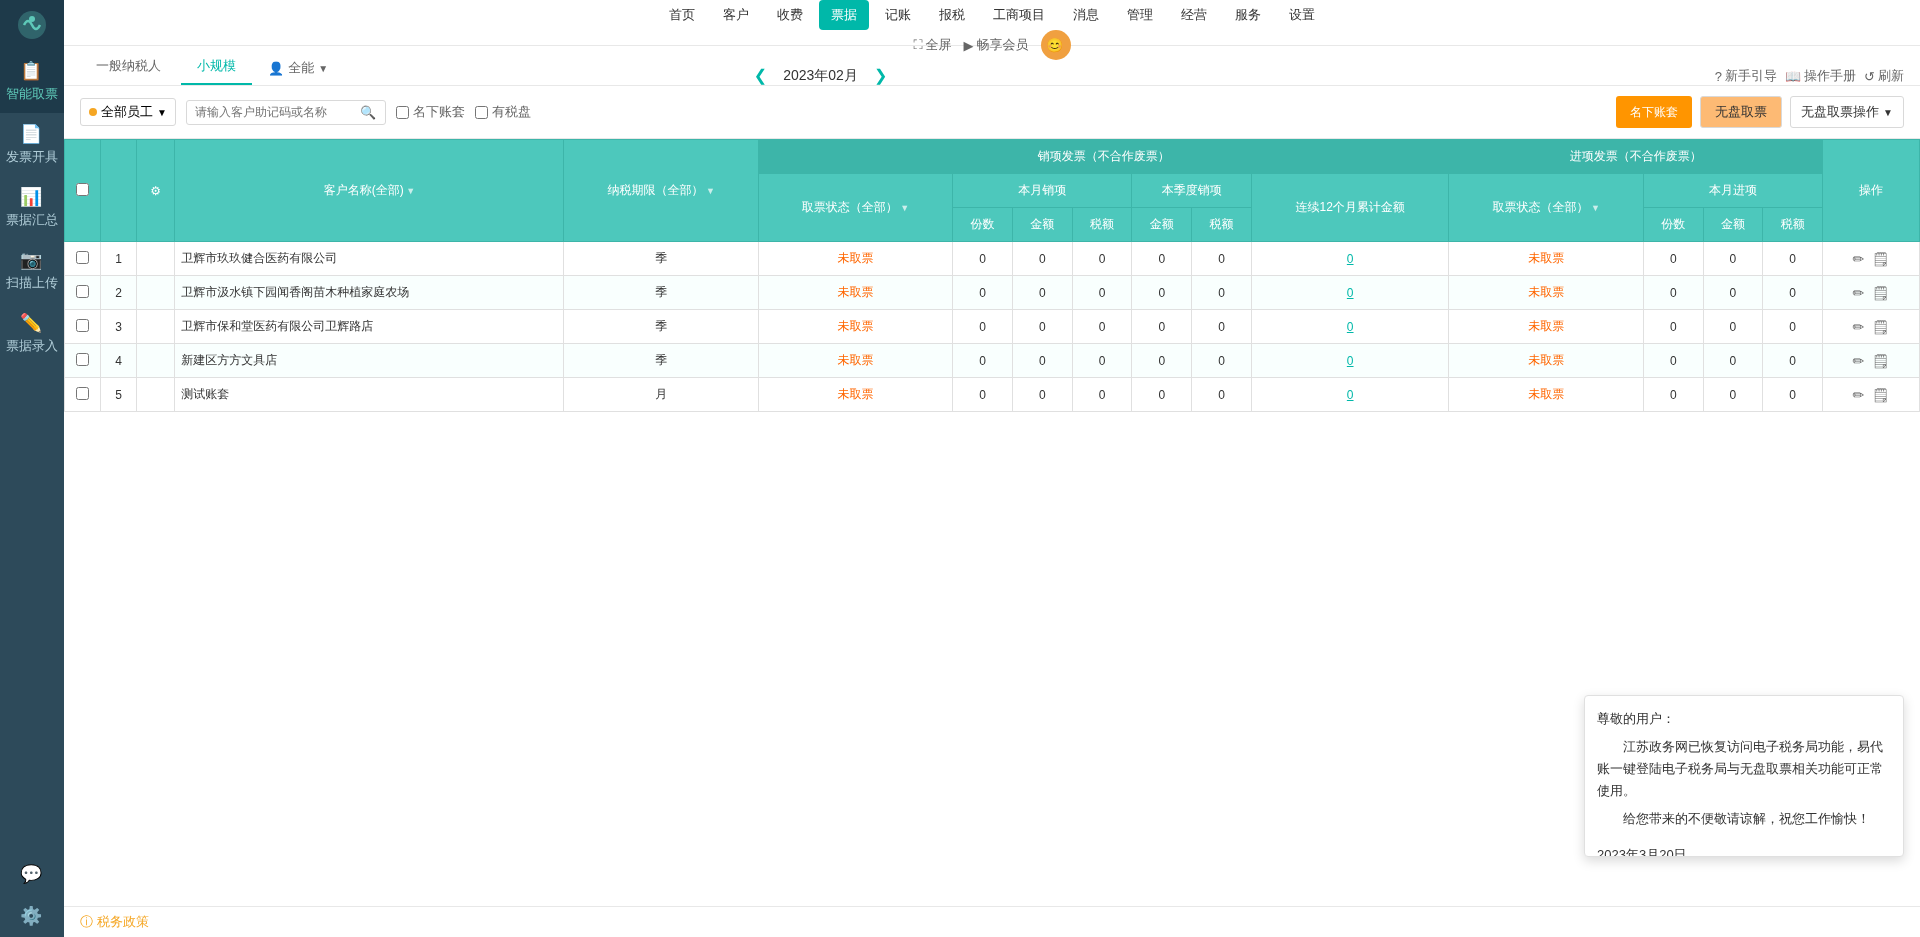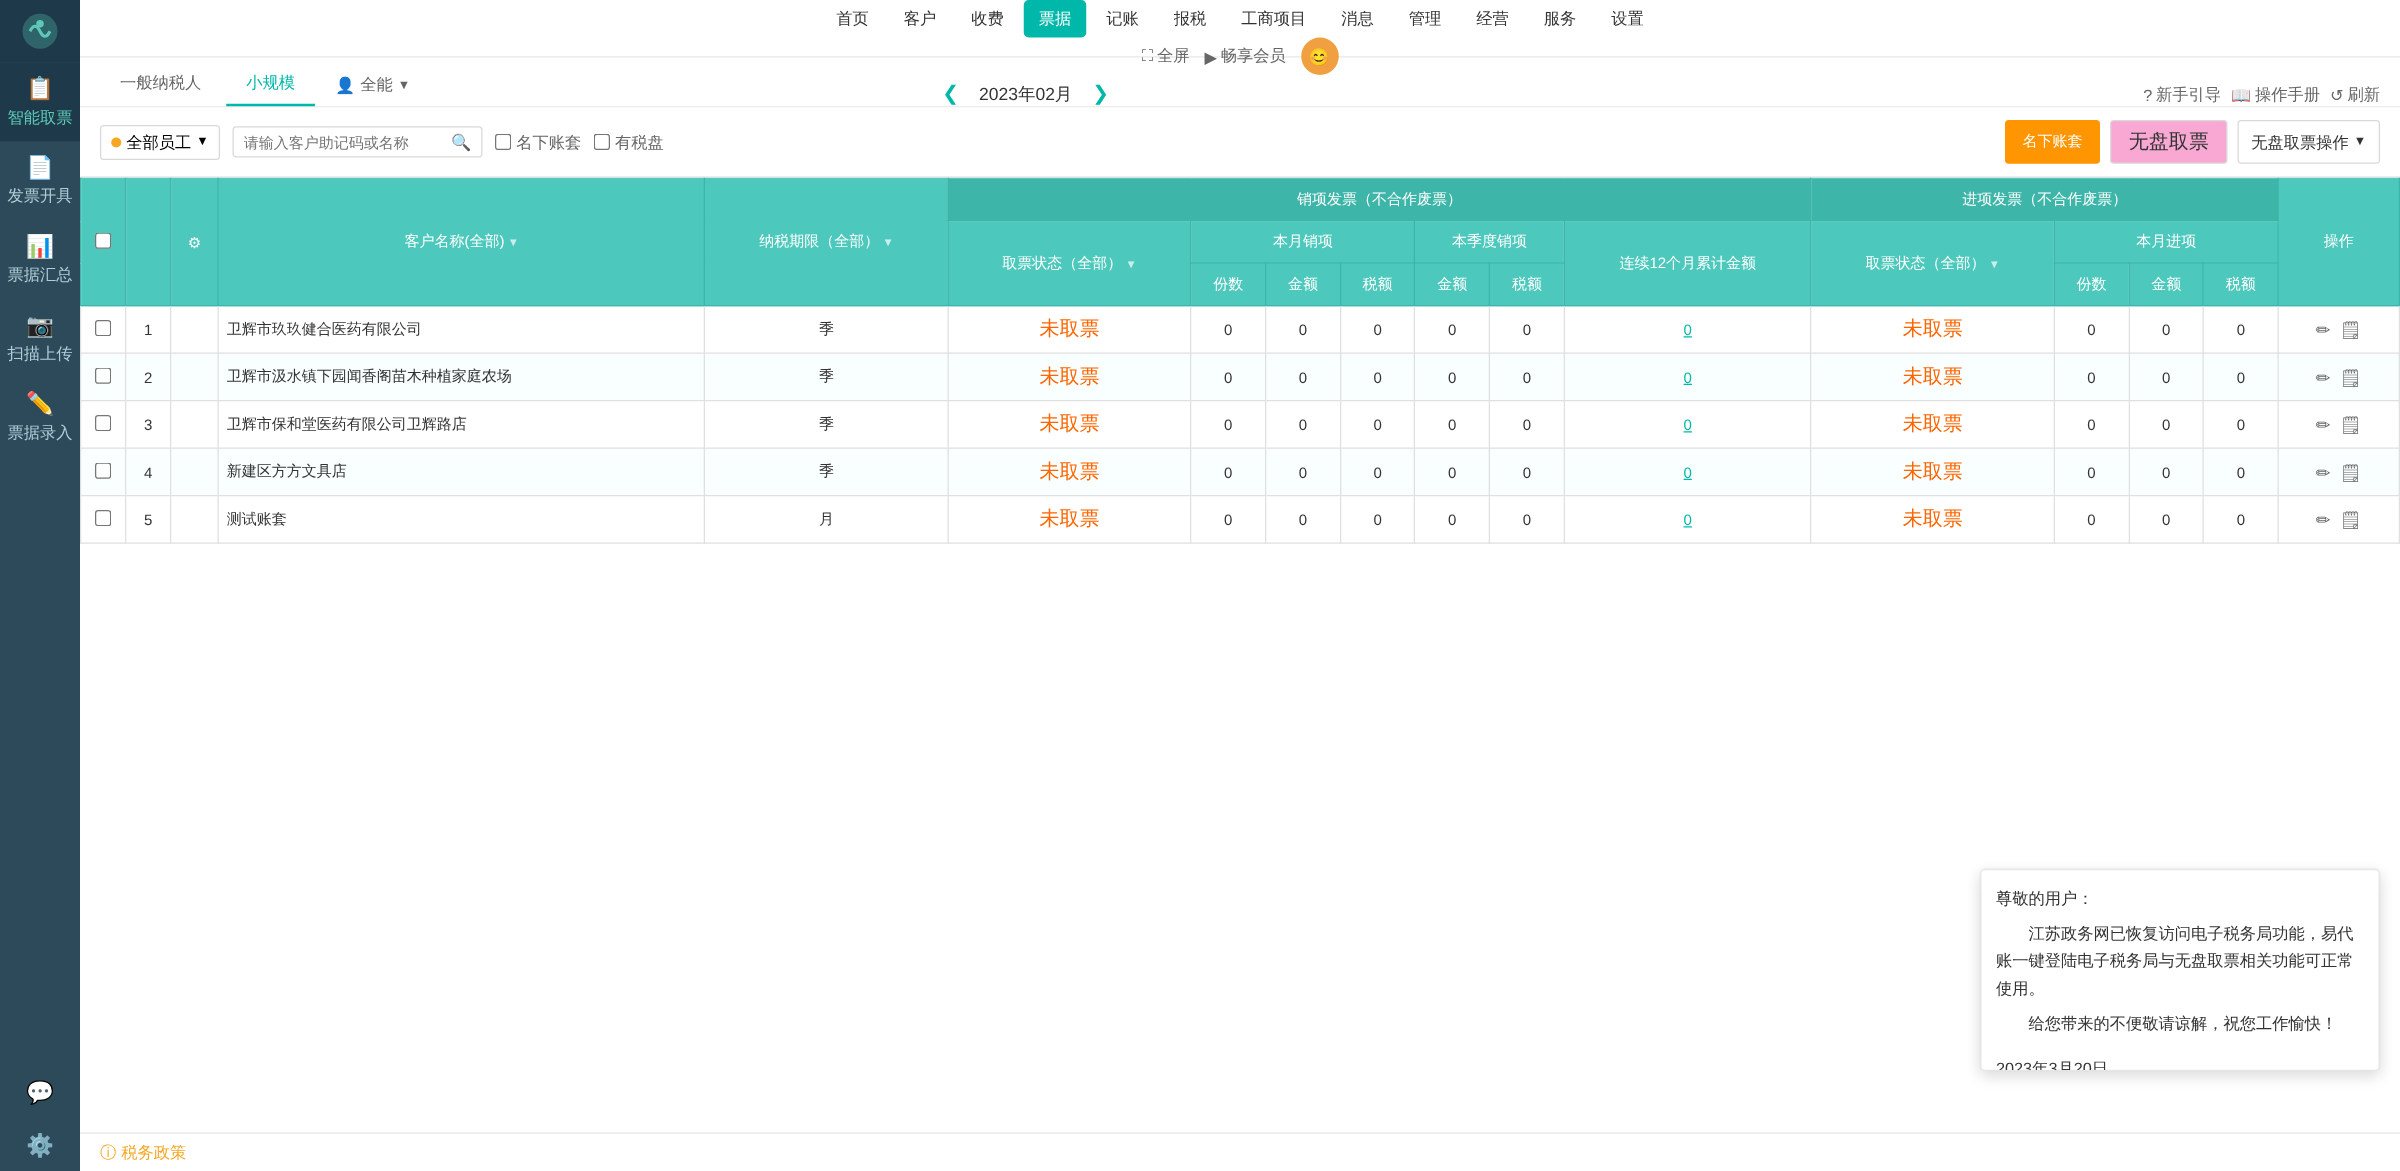--- a/index.html
+++ b/index.html
@@ -137,21 +137,21 @@
       border: 1px solid #d9d9d9;
       border-radius: 3px;
       padding: 4px 8px;
       width: 200px;
       gap: 14px;
     }
     .search-box input { border: none; outline: none; font-size: 12px; width: 100%; color: #999; }
     .checkbox-label { display: flex; align-items: center; gap: 4px; font-size: 12px; color: #666; cursor: pointer; }
     .toolbar-right { margin-left: auto; display: flex; gap: 8px; }
     .btn-primary { background: #ff9500; color: #fff; border: none; border-radius: 3px; padding: 6px 14px; cursor: pointer; font-size: 12px; }
-    .btn-default { background: #f9a8d4; color: #333; border: 1px solid #d9d9d9; border-radius: 3px; padding: 6px 14px; cursor: pointer; font-size: 16px; }
+    .btn-default { background: #fdba74; color: #333; border: 1px solid #d9d9d9; border-radius: 3px; padding: 6px 14px; cursor: pointer; font-size: 13px; }
     .btn-dropdown { background: #fff; color: #333; border: 1px solid #d9d9d9; border-radius: 3px; padding: 6px 10px; cursor: pointer; font-size: 12px; display: flex; align-items: center; gap: 4px; }
 
     
     .table-container { flex: 1; overflow: auto; background: #fff; }
     table { width: 100%; border-collapse: collapse; }
     thead th {
       background: #4dc8bc;
       color: #fff;
       font-size: 12px;
       font-weight: normal;
@@ -165,21 +165,21 @@
     tbody td {
       padding: 8px 6px;
       text-align: center;
       border: 1px solid #e0e0e0;
       font-size: 12px;
       color: #333;
     }
     tbody td.name-cell { text-align: left; }
     tbody td.link { color: #00b8a9; cursor: pointer; text-decoration: underline; }
     .action-icon { cursor: pointer; color: #666; font-size: 14px; margin: 0 2px; }
-    .status-tag { color: #ff6600; font-size: 16px; }
+    .status-tag { color: #ff6600; font-size: 12px; }
     .check-col { width: 36px; }
     .index-col { width: 36px; }
 
     
     .th-filter { cursor: pointer; }
     .th-filter::after { content: ' ▼'; font-size: 9px; opacity: 0.7; }
 
     
     .notification-popup {
       position: fixed;

